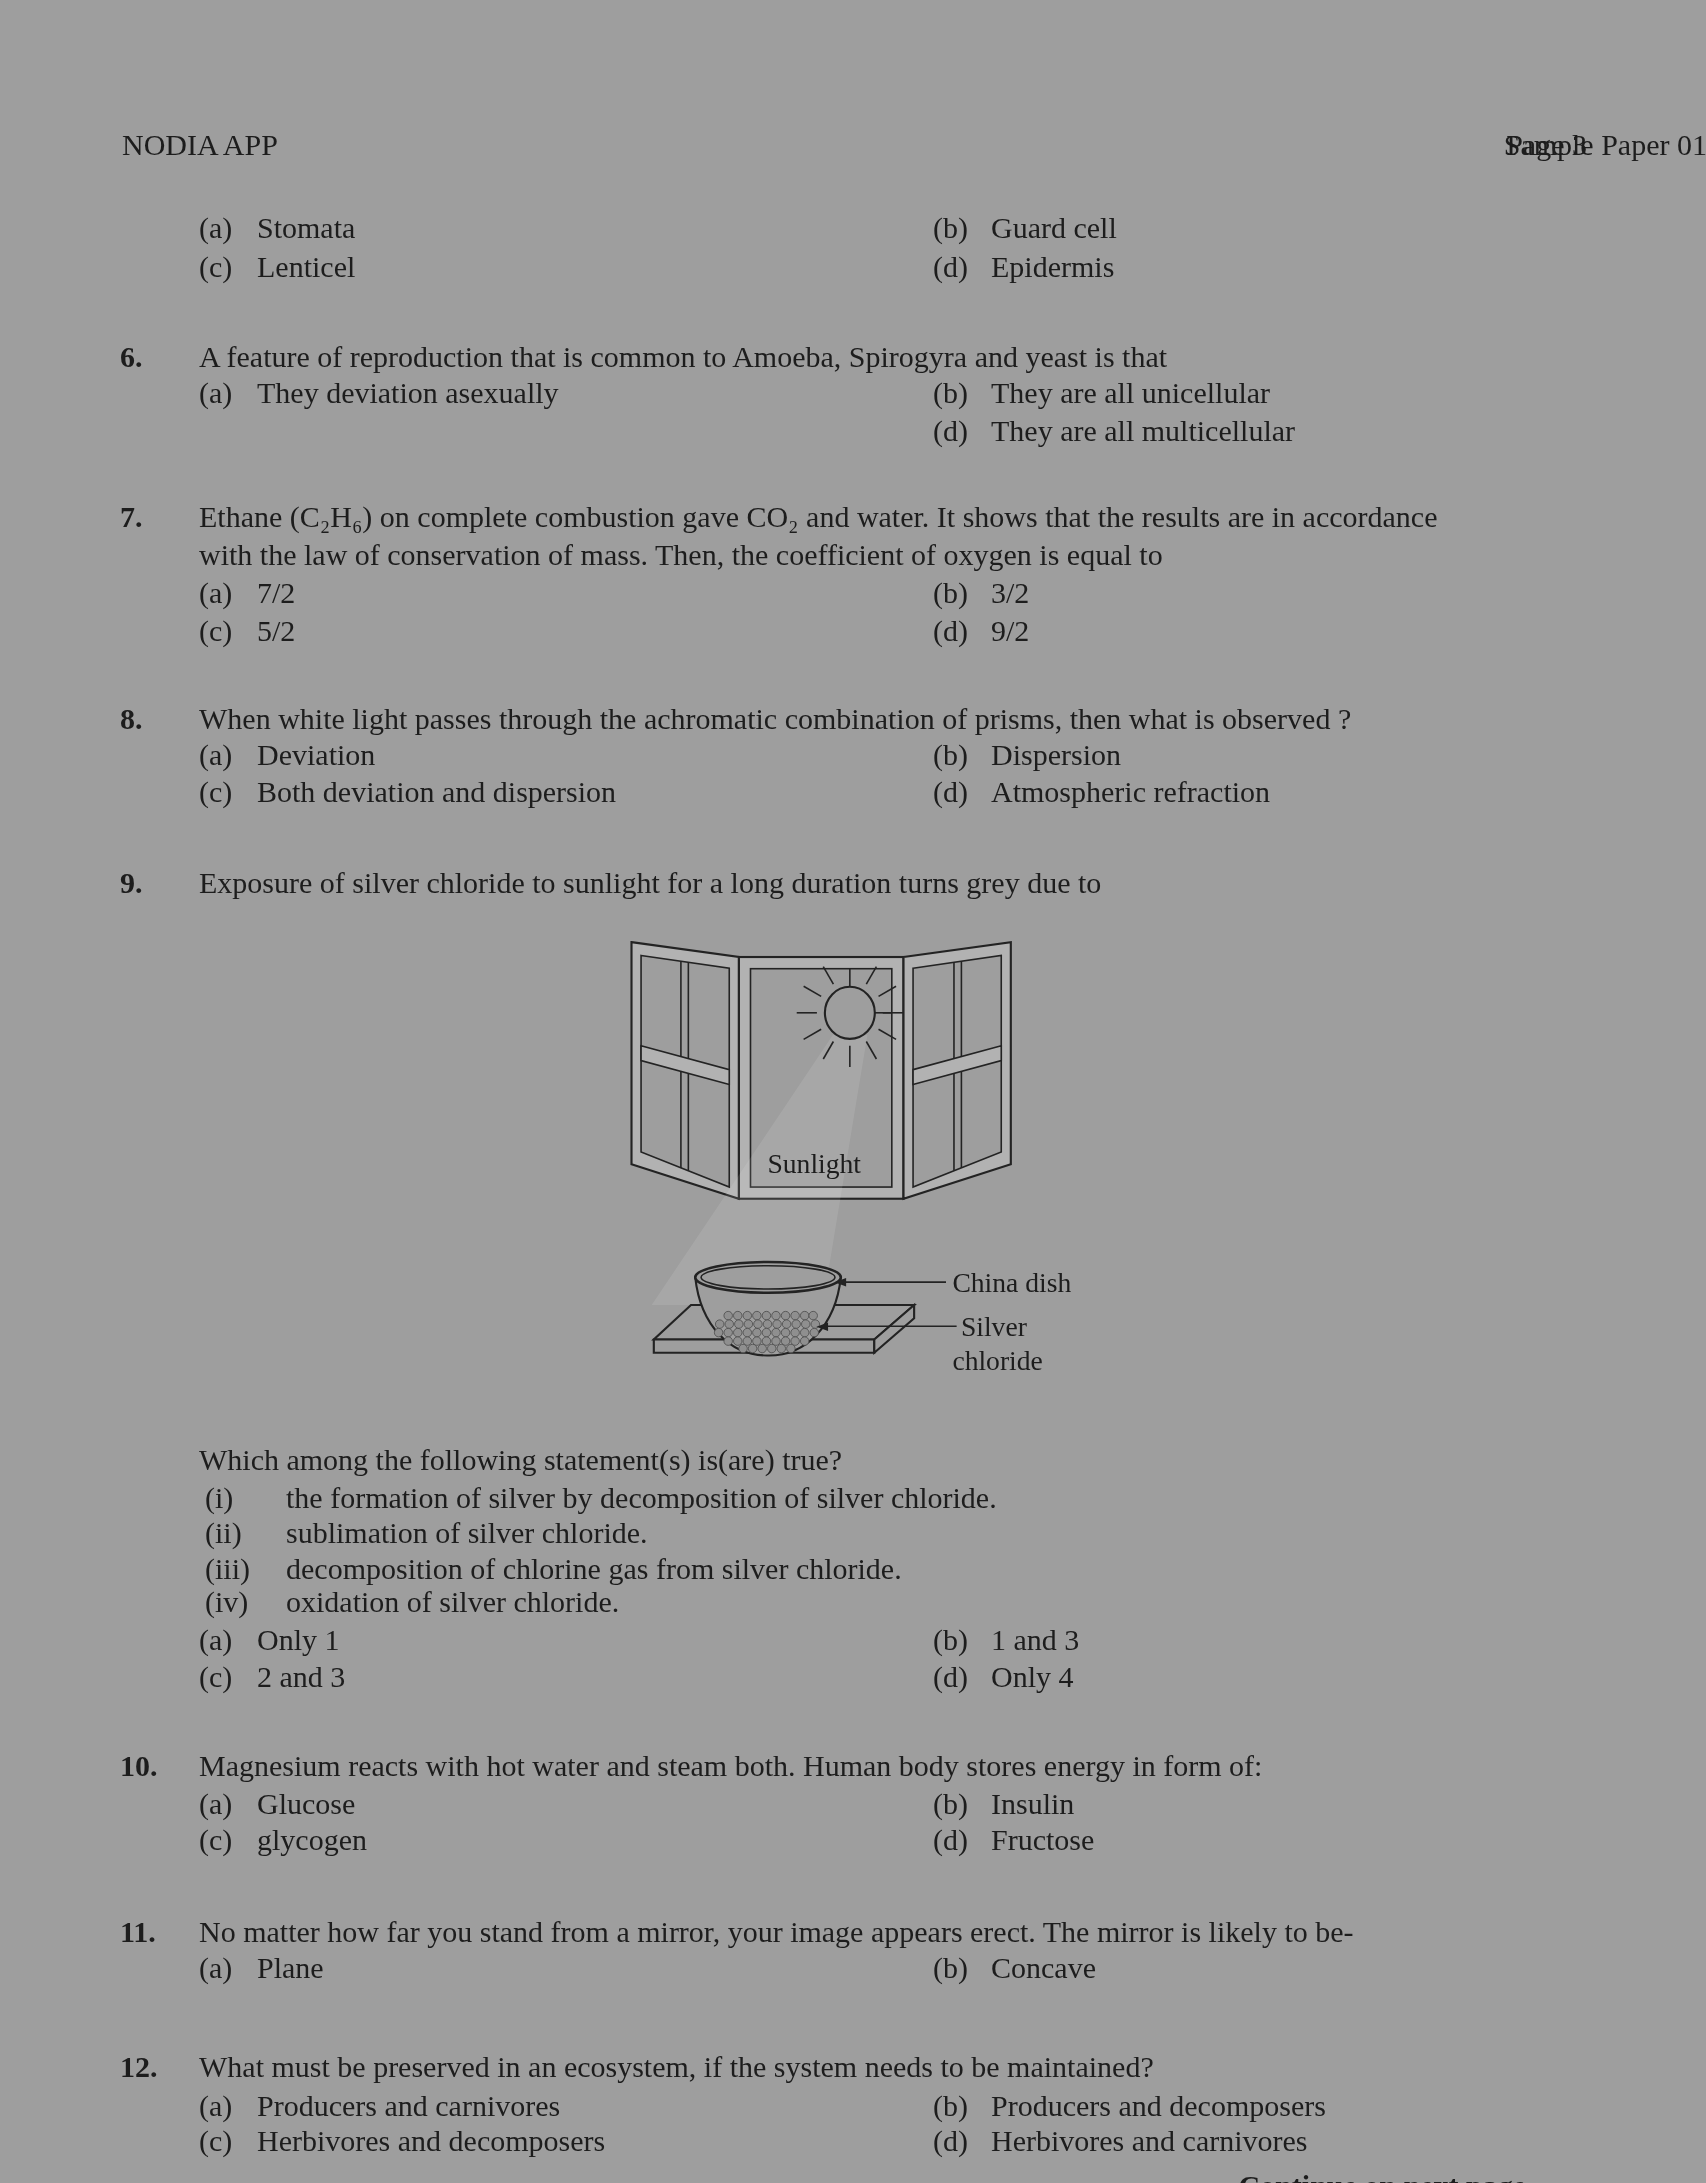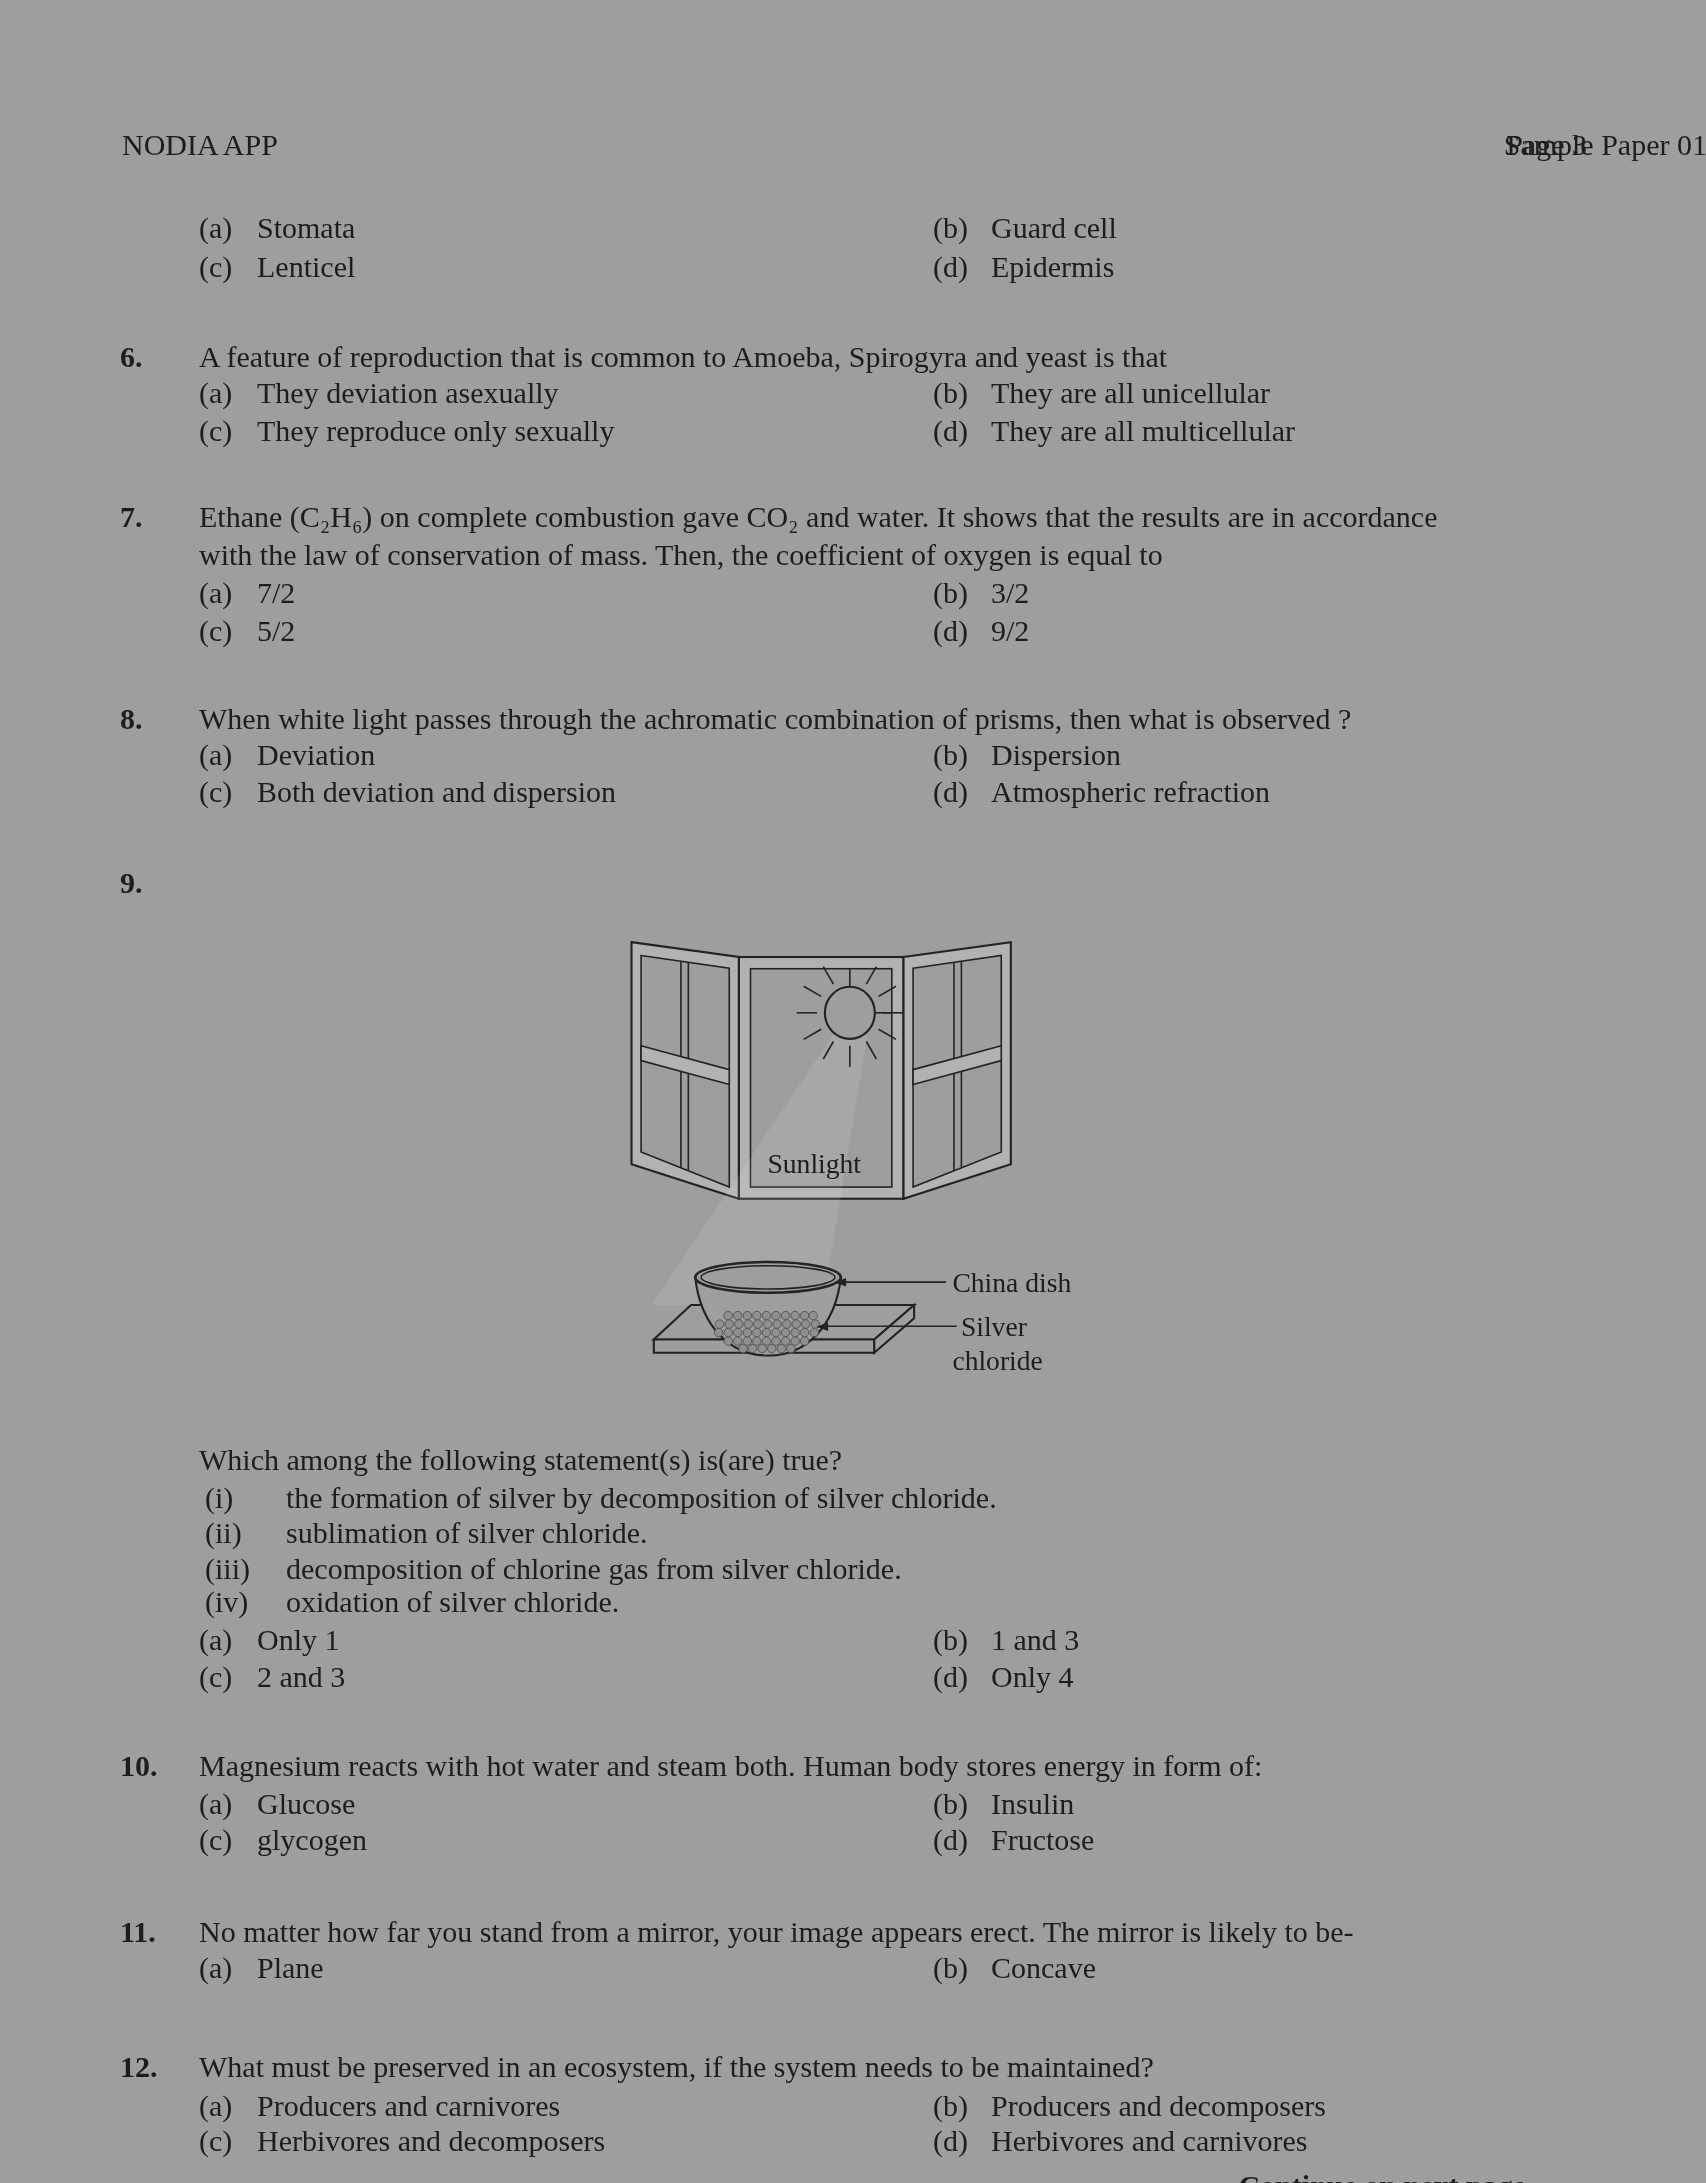--- a/index.html
+++ b/index.html
@@ -38,21 +38,20 @@
 
   <div class="line" style="top:338px">
     <span class="qn">6.</span>
     <span class="qt">A feature of reproduction that is common to Amoeba, Spirogyra and yeast is that</span>
   </div>
   <div class="line" style="top:374px">
     <span class="abs" style="left:199px"><span class="m">(a)</span><span>They deviation asexually</span></span>
     <span class="abs" style="left:933px"><span class="m">(b)</span><span>They are all unicellular</span></span>
   </div>
   <div class="line" style="top:412px">
-    <span class="abs" style="left:199px"><span class="m">(c)</span><span>They reproduce only sexually</span></span>
     <span class="abs" style="left:933px"><span class="m">(d)</span><span>They are all multicellular</span></span>
   </div>
 
   <div class="line" style="top:498px">
     <span class="qn">7.</span>
     <span class="qt">Ethane (C₂H₆) on complete combustion gave CO₂ and water. It shows that the results are in accordance</span>
   </div>
   <div class="line" style="top:536px">
     <span class="qt">with the law of conservation of mass. Then, the coefficient of oxygen is equal to</span>
   </div>
@@ -73,20 +72,21 @@
     <span class="abs" style="left:199px"><span class="m">(a)</span><span>Deviation</span></span>
     <span class="abs" style="left:933px"><span class="m">(b)</span><span>Dispersion</span></span>
   </div>
   <div class="line" style="top:773px">
     <span class="abs" style="left:199px"><span class="m">(c)</span><span>Both deviation and dispersion</span></span>
     <span class="abs" style="left:933px"><span class="m">(d)</span><span>Atmospheric refraction</span></span>
   </div>
 
   <div class="line" style="top:864px">
     <span class="qn">9.</span>
+    <span class="qt">Exposure of silver chloride to sunlight for a long duration turns grey due to</span>
   </div>
 
   <svg style="position:absolute;left:606px;top:933px;font-size:56px" width="510" height="481" viewBox="0 0 960 905">
 
     <g stroke="#232323" stroke-width="4">
       <rect x="250" y="45" width="310" height="455" fill="#b2b2b2"></rect>
       <rect x="272" y="67" width="266" height="411" fill="#9e9e9e" stroke-width="3"></rect>
       <path d="M48,17 L250,45 L250,500 L48,435 Z" fill="#b2b2b2"></path>
       <path d="M66,42 L232,66 L232,478 L66,412 Z" fill="#9e9e9e" stroke-width="3"></path>
       <path d="M560,45 L762,17 L762,435 L560,500 Z" fill="#b2b2b2"></path>

